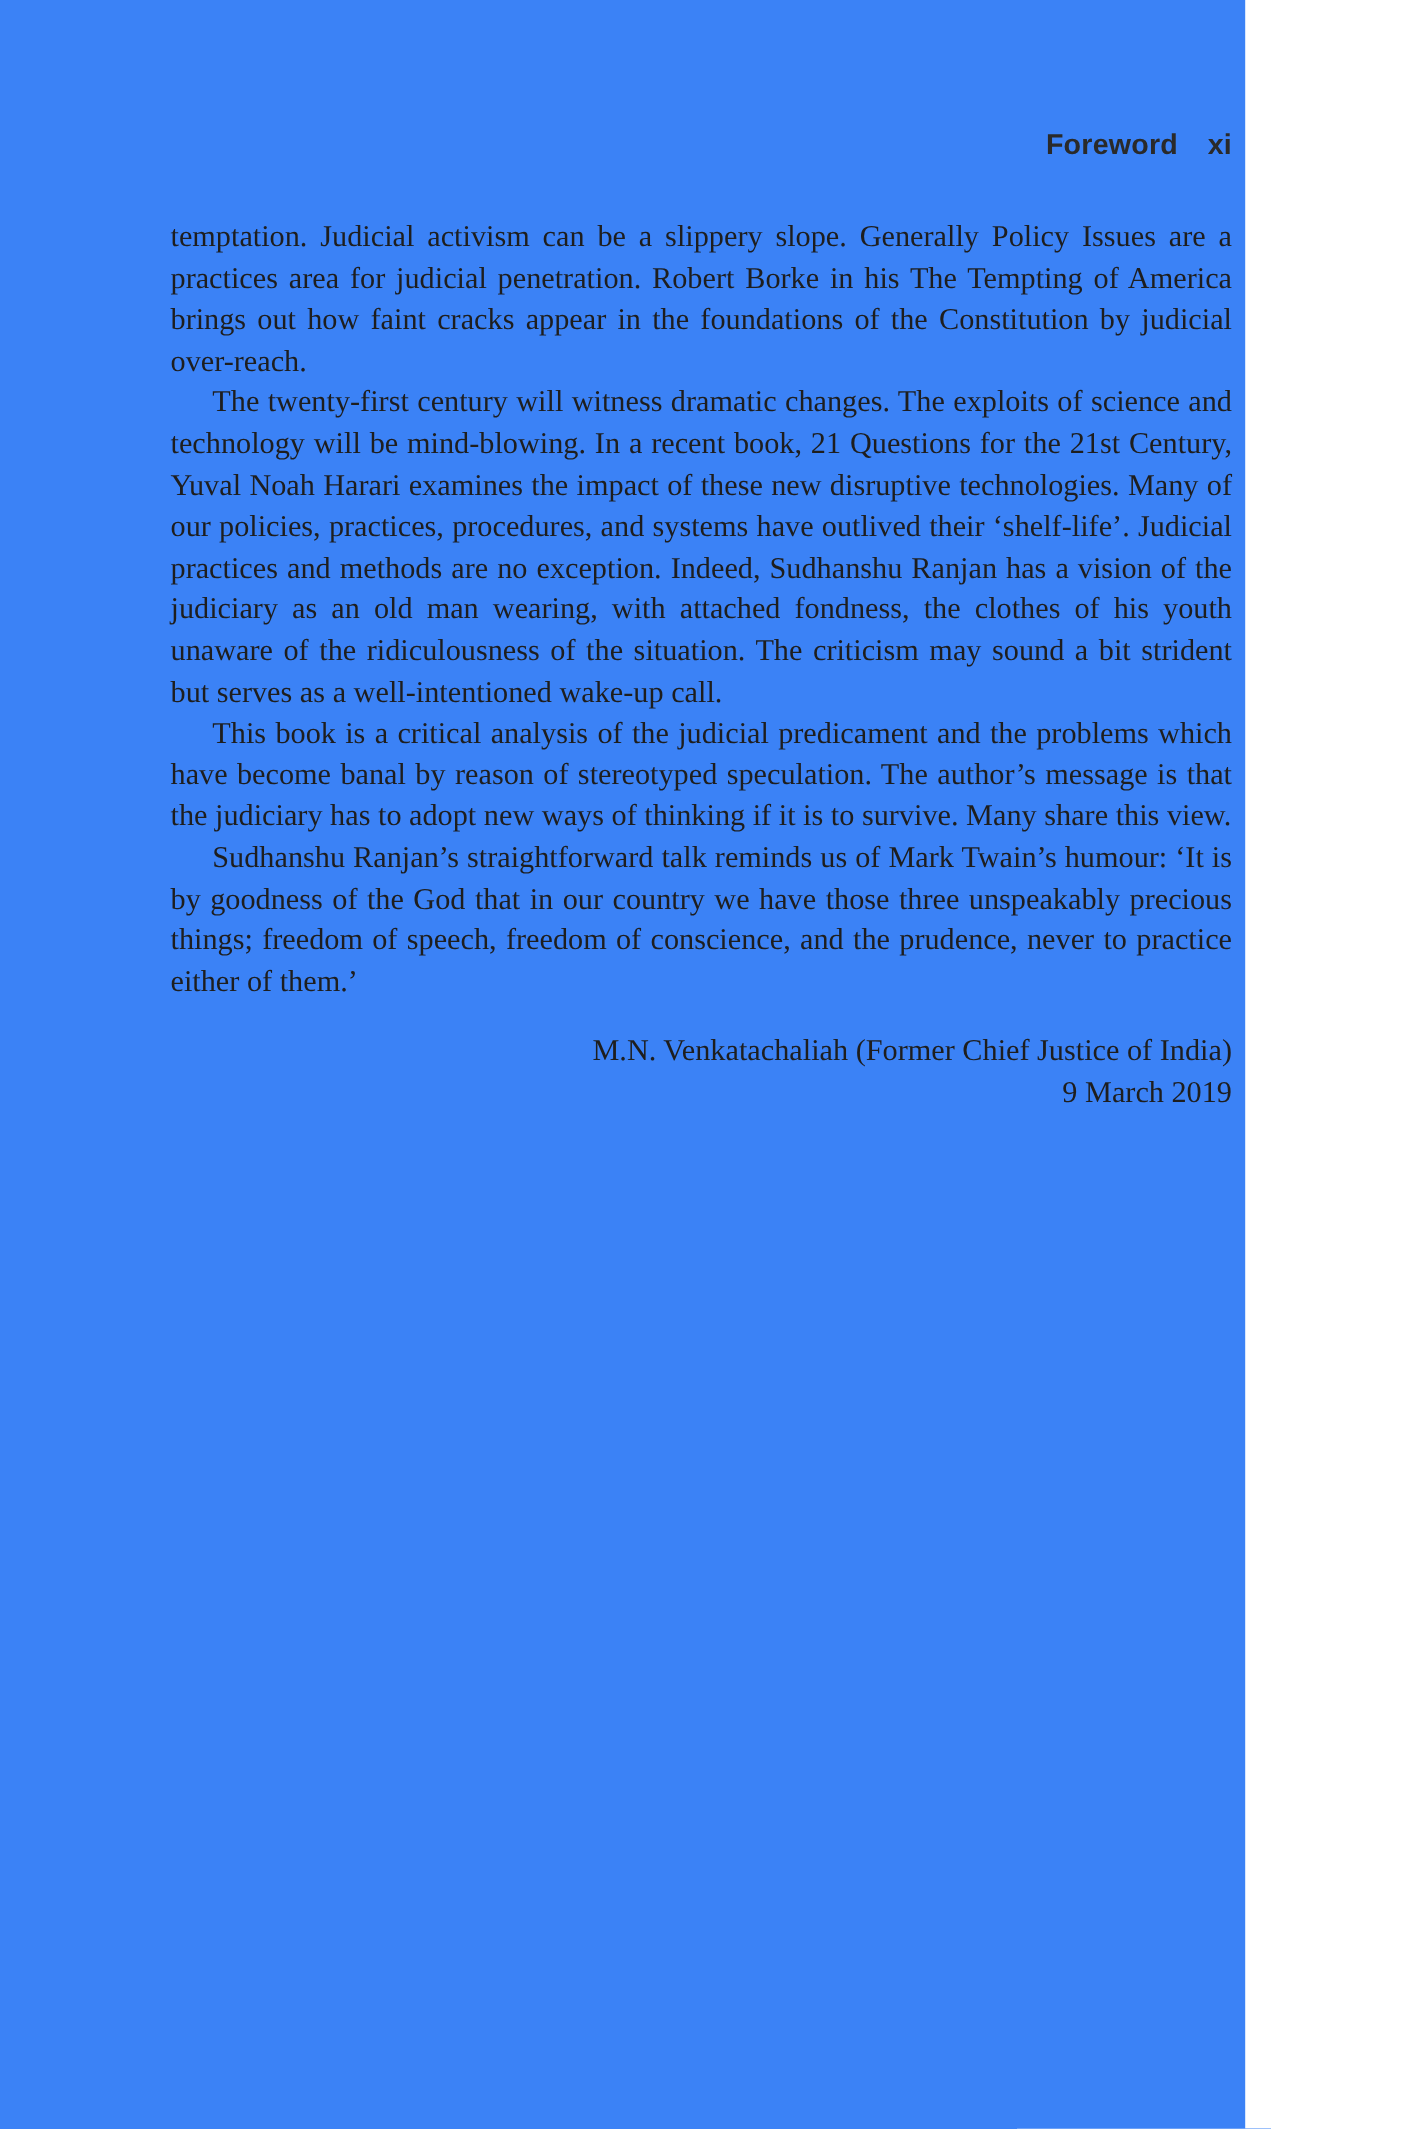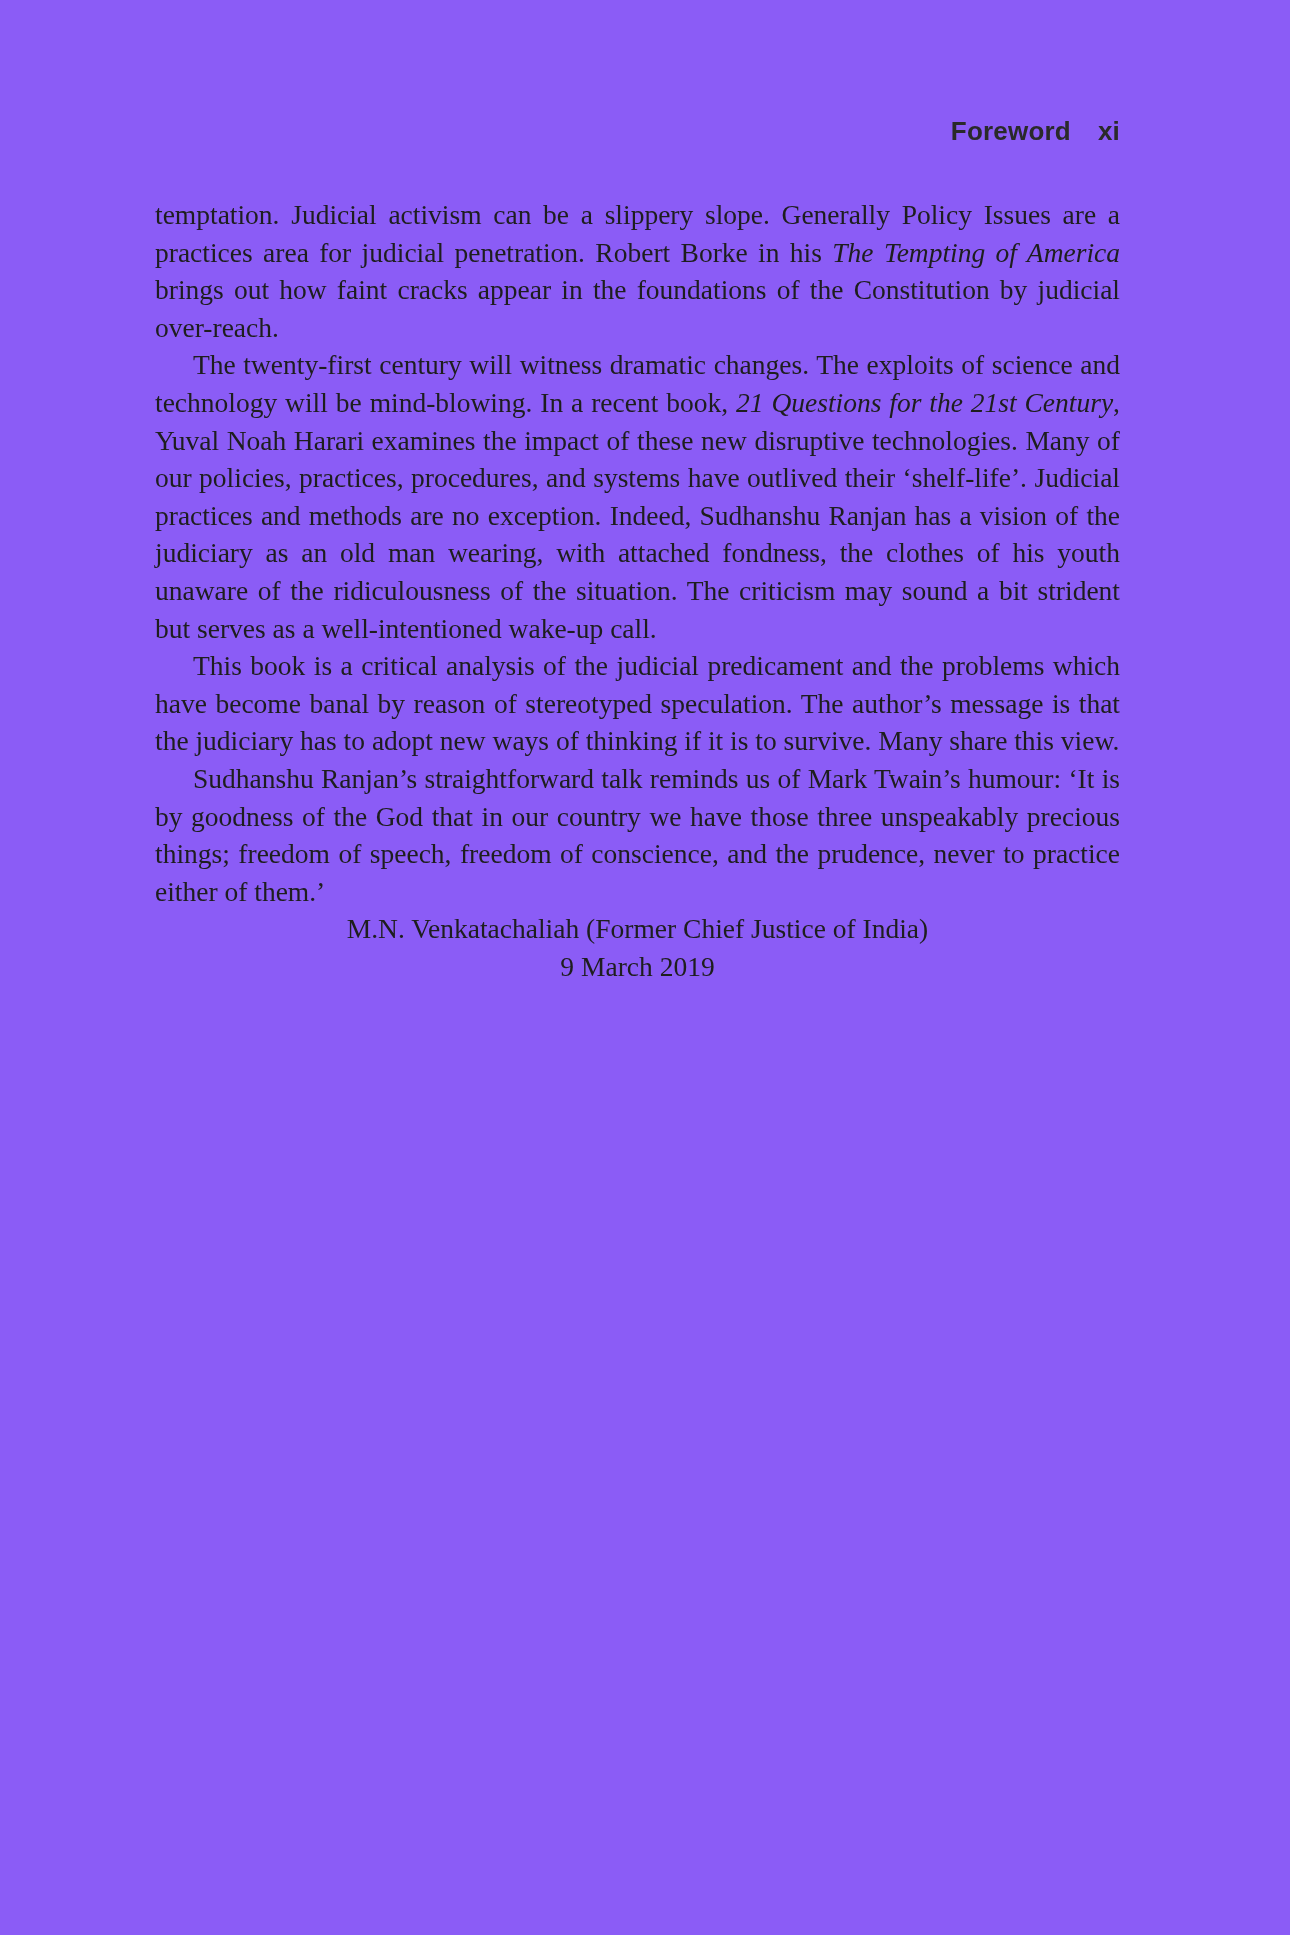--- a/index.html
+++ b/index.html
@@ -8,22 +8,22 @@
     width: 1290px;
     height: 1935px;
     background: #ffffff;
     position: relative;
     font-family: "Liberation Serif", serif;
     color: #1e1e1e;
   }
   .page {
     position: absolute;
     top: 0; left: 0;
-    width: 1290px; height: 1935px;
-    background: #8b5cf6;
+    width: 1132px; height: 1935px;
+    background: #3b82f6;
     overflow: hidden;
   }
   .running-header {
     position: absolute;
     top: 116px;
     left: 155px;
     width: 965px;
     text-align: right;
     font-family: "Liberation Sans", sans-serif;
     font-weight: 700;
@@ -45,24 +45,24 @@
     color: #1e1e1e;
   }
   p.para {
     margin: 0;
     padding: 0;
   }
   p.para.indented {
     text-indent: 38px;
   }
   .italic-run {
-    font-style: italic;
   }
   .signature-block {
-    text-align: center;
+    margin-top: 26px;
+    text-align: right;
   }
   .sig-line {
     line-height: 37.6px;
   }
 </style>
 </head>
 <body>
 
 <div class="page">
 

